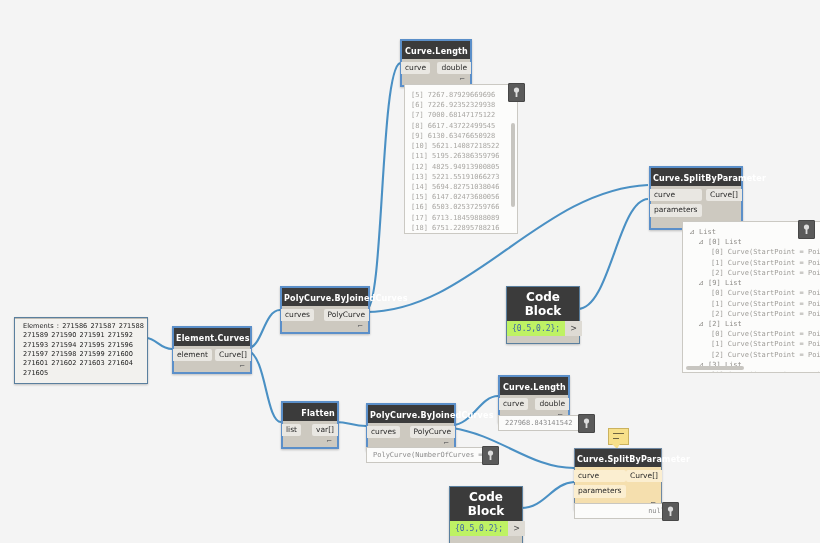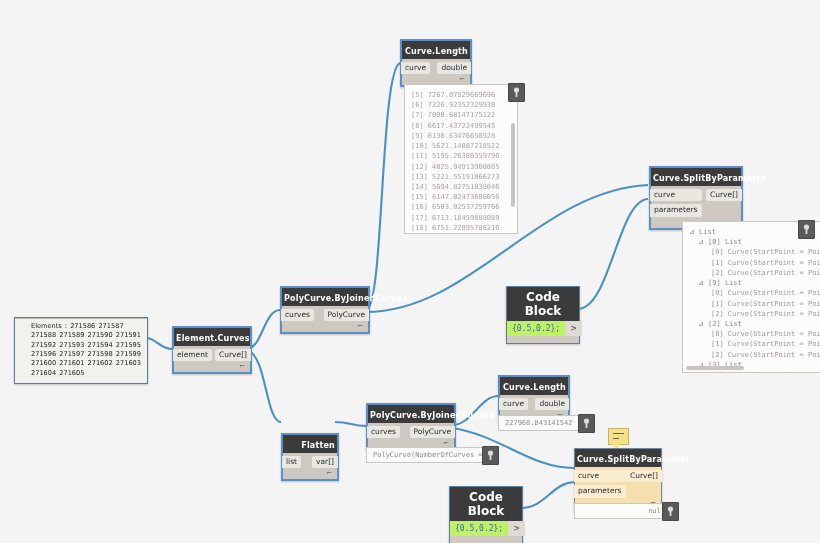--- a/index.html
+++ b/index.html
@@ -27,21 +27,21 @@
 
   
   .node.warn{background:#f5dfae;border:1px solid #6f89a3;}
   .node.warn .pin,.node.warn .pout{background:#fbeed0;}
 
   
   #n-select{width:132px;}
   #n-select .selrow{display:flex;}
   #n-select .selbtn{flex:1;background:#e4e2dd;font-size:8px;text-align:center;padding:3px 0;color:#222;}
   #n-select .elemport{background:#dcdad4;font-size:7.5px;padding:3px 5px;color:#222;}
-  #n-select .elems{background:#f2f1ee;font-size:6.6px;color:#1b1b1b;padding:3px 3px 5px 16px;
+  #n-select .elems{background:#f2f1ee;font-size:6.6px;color:#1b1b1b;padding:3px 3px 5px 8px;
         line-height:1.42;word-spacing:1px;border-top:1px solid #bdbbb5;}
 
   
   .codeblock{position:absolute;border:1px solid #5a7f9e;background:#cfcbc2;
         box-shadow:0 1px 2px rgba(0,0,0,.22);}
   .codeblock .title{background:#3b3b3b;color:#fff;font-size:12px;font-weight:bold;text-align:center;padding:3px 0;}
   .cbrow{display:flex;align-items:stretch;}
   .cbtext{background:#bef264;font-family:"DejaVu Sans Mono","Liberation Mono",monospace;
         font-size:8px;padding:3px 5px;color:#3b65a8;white-space:nowrap;}
   .cbout{background:#dedbd4;font-size:8px;padding:3px 5px;color:#444;display:flex;align-items:center;}
@@ -220,21 +220,21 @@
 
   <div class="codeblock" id="cb-top" style="left:506px;top:286px;width:72px;">
     <div class="title">Code Block</div>
     <div class="cbrow">
       <div class="cbtext">{0.5,0.2};</div>
       <div class="cbout">&gt;</div>
     </div>
     <div class="cbfoot"></div>
   </div>
 
-  <div class="node selected" id="n-flat" style="left:281px;top:401px;width:54px;margin-top:32px;">
+  <div class="node selected" id="n-flat" style="left:281px;top:401px;width:54px;">
     <div class="title">Flatten</div>
     <div class="ports">
       <div class="pcol">
           <span class="pin">list</span>
         </div>
       <div class="pcol">
           <span class="pout">var[]</span>
         </div>
     </div>
     <div class="nfoot">⌐</div>

